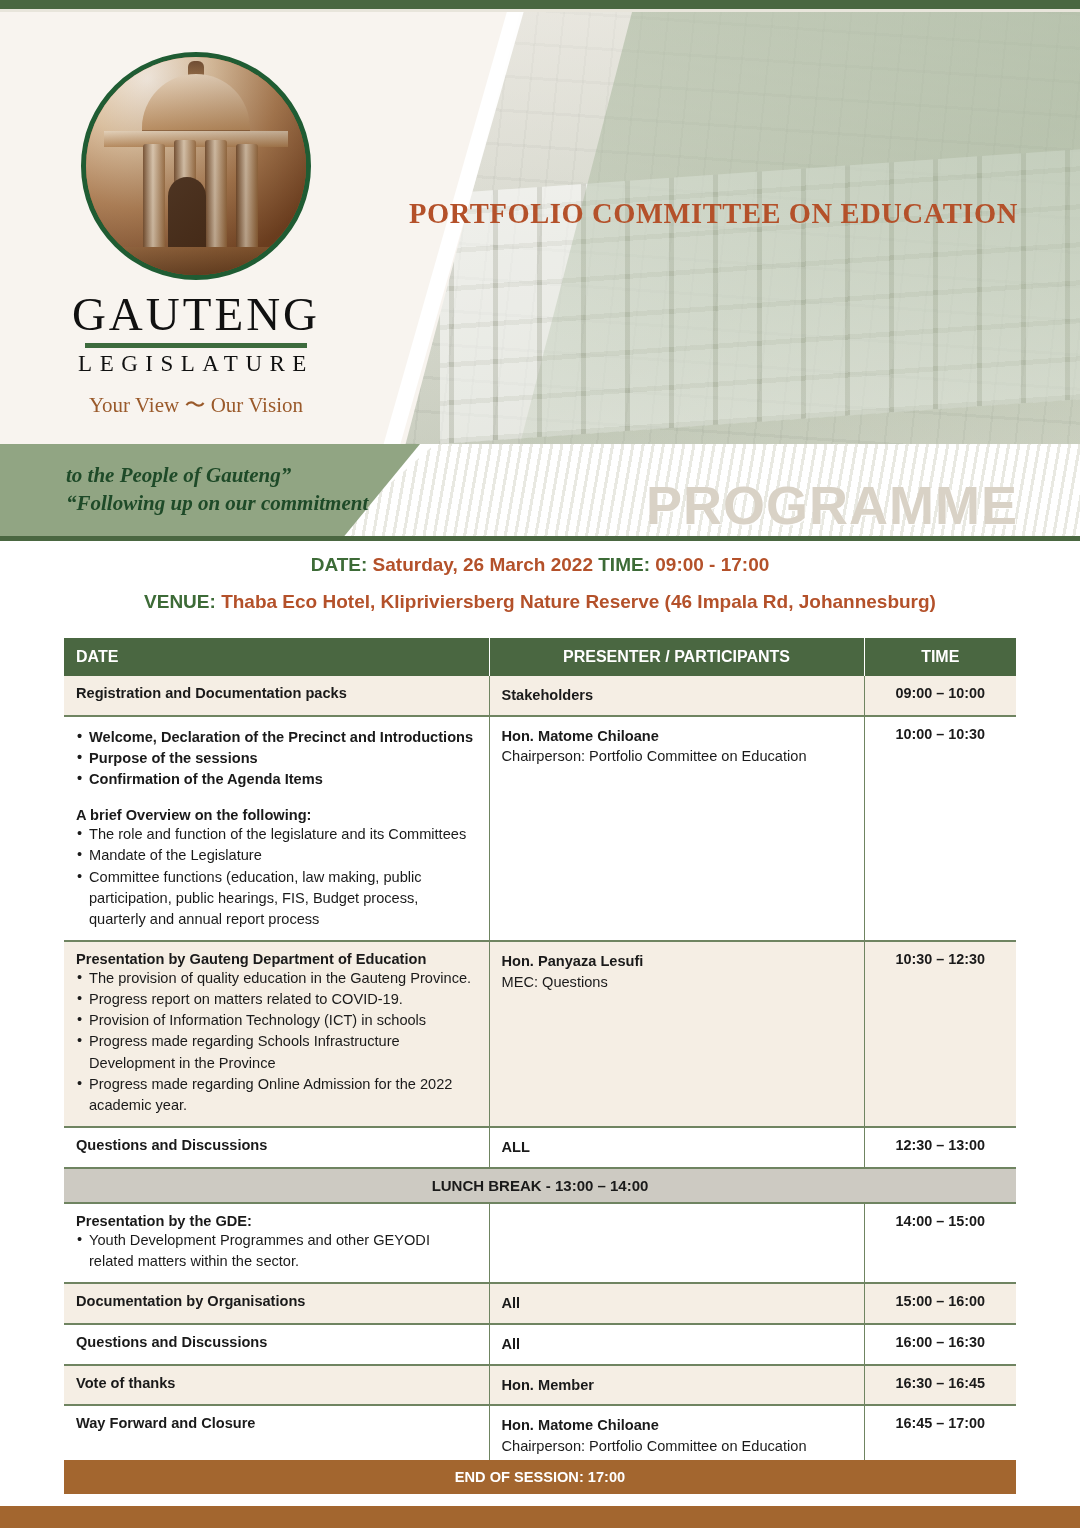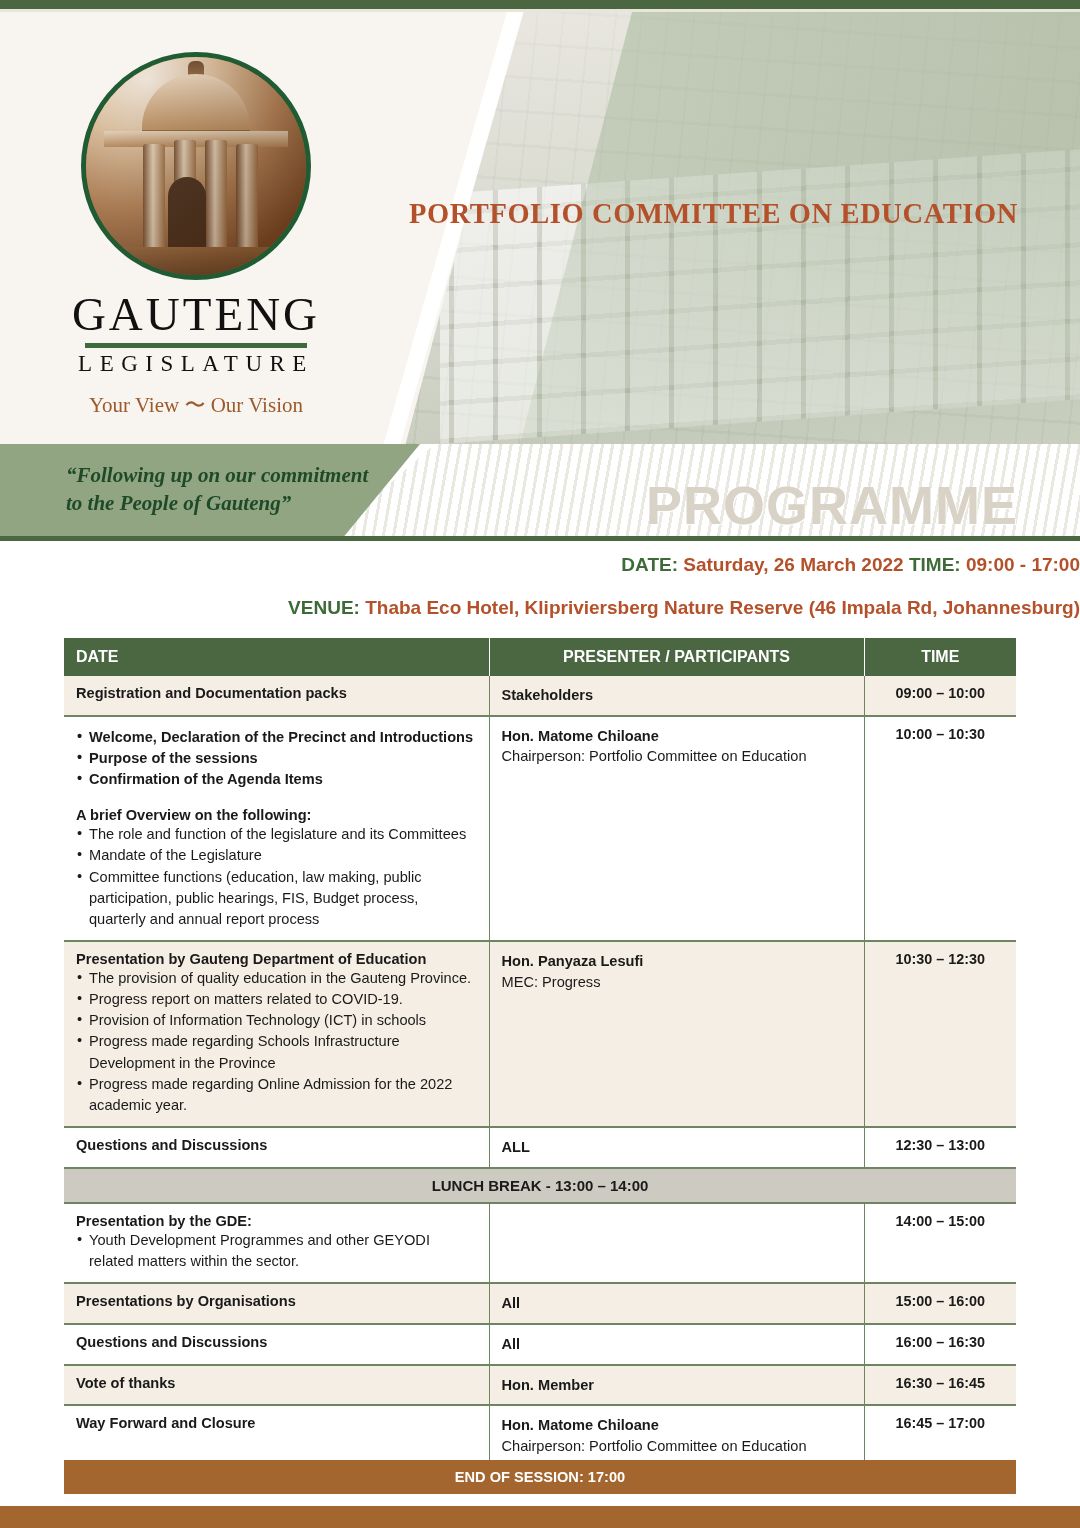--- a/index.html
+++ b/index.html
@@ -189,23 +189,23 @@
     font-weight:bold; font-size:54px; letter-spacing:1px;
     color:#d9d2c6;
     text-shadow: 1px 1px 0 rgba(255,255,255,.9);
   }
   .band-rule {
     position:absolute; top:536px; left:0; width:1080px; height:5px;
     background:#4a6741;
   }
 
   
-  .meta { position:absolute; top:555px; left:0; width:1080px; text-align:right; }
+  .meta { position:absolute; top:555px; left:0; width:1080px; text-align:center; }
   .meta-line { font-size:19px; font-weight:bold; line-height:1.1; }
-  .meta-line + .meta-line { margin-top:22px; }
+  .meta-line + .meta-line { margin-top:16px; }
   .lbl { color:#3d6b37; }
   .val { color:#b4512a; }
 
   
   .prog {
     position:absolute; top:638px; left:64px;
     width:952px;
     border-collapse:collapse;
     font-size:14.6px;
     color:#1a1a1a;
@@ -295,22 +295,22 @@
 
   <div class="mast-titles">
     <div class="kicker">PORTFOLIO COMMITTEE ON EDUCATION</div>
   </div>
 </div>
 
 <div class="band">
   <div class="band-stripes"></div>
   <div class="band-green"></div>
   <div class="band-quote">
+    <div>to the People of Gauteng”</div>
     <div>“Following up on our commitment</div>
-    <div>to the People of Gauteng”</div>
   </div>
   <div class="band-programme">PROGRAMME</div>
 </div>
 <div class="band-rule"></div>
 
 <div class="meta">
   <div class="meta-line">
     <span class="lbl">DATE:</span>
     <span class="val">Saturday, 26 March 2022</span>
     <span class="lbl">TIME:</span>
@@ -367,21 +367,21 @@
           <ul class="ul">
             <li>The provision of quality education in the Gauteng Province.</li>
             <li>Progress report on matters related to COVID-19.</li>
             <li>Provision of Information Technology (ICT) in schools</li>
             <li>Progress made regarding Schools Infrastructure Development in the Province</li>
             <li>Progress made regarding Online Admission for the 2022 academic year.</li>
           </ul>
         </td>
         <td class="pres">
           <div class="cellhead">Hon. Panyaza Lesufi</div>
-          <div>MEC: Progress</div>
+          <div>MEC: Questions</div>
         </td>
         <td class="time">10:30 – 12:30</td>
       </tr>
       <tr class="plain">
         <td>
           <div class="cellhead">Questions and Discussions</div>
         </td>
         <td class="pres">
           <div class="cellhead">ALL</div>
         </td>
@@ -395,21 +395,21 @@
           <div class="cellhead">Presentation by the GDE:</div>
           <ul class="ul">
             <li>Youth Development Programmes and other GEYODI related matters within the sector.</li>
           </ul>
         </td>
         <td class="pres"></td>
         <td class="time">14:00 – 15:00</td>
       </tr>
       <tr class="alt">
         <td>
-          <div class="cellhead">Presentations by Organisations</div>
+          <div class="cellhead">Documentation by Organisations</div>
         </td>
         <td class="pres">
           <div class="cellhead">All</div>
         </td>
         <td class="time">15:00 – 16:00</td>
       </tr>
       <tr class="plain">
         <td>
           <div class="cellhead">Questions and Discussions</div>
         </td>

